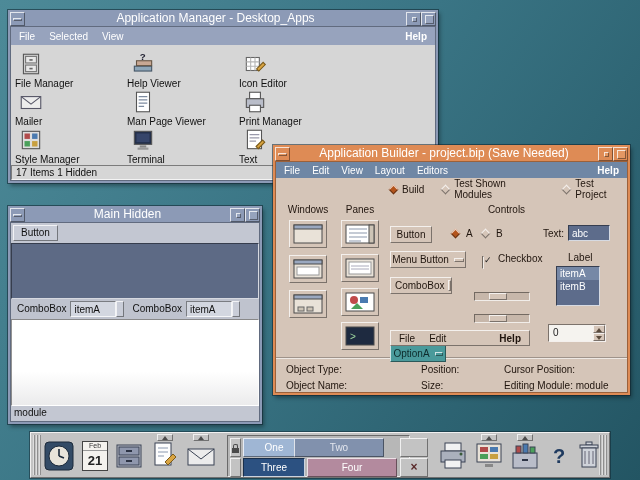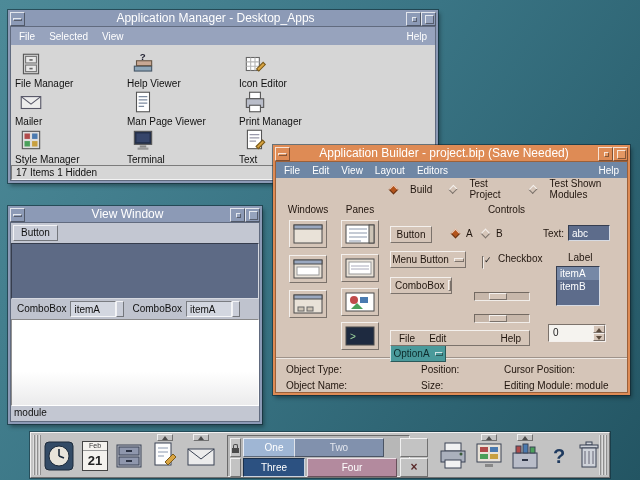--- a/index.html
+++ b/index.html
@@ -28,21 +28,21 @@
   .active   .wbtn > div { background:#e39763; }
   .g-bar { position:absolute; left:2px; right:2px; top:5px; height:3px; }
   .g-sm  { position:absolute; left:5px; top:4px; width:5px; height:5px; }
   .g-lg  { position:absolute; left:3px; top:2px; width:9px; height:9px; }
   .client { flex:1; display:flex; flex-direction:column; overflow:hidden;
     border:1px solid rgba(0,0,0,.3); }
 
   .menubar { display:flex; align-items:center; gap:14px; padding:0 8px;
     color:#fff; font-size:10px; }
   .menu-item { cursor:default; }
-  .menu-help { margin-left:auto; }
+  .menu-help { margin-left:auto;font-weight:bold; }
 
   
   .am-menubar { height:18px; flex:0 0 18px; background:#97a3bd; }
   .am-content { flex:1; position:relative; background:#d6d6d6; }
   .am-item { position:absolute; width:108px; }
   .am-ico { width:26px; height:26px; margin-left:3px; }
   .am-label { font-size:10px; color:#101010; margin-top:1px; white-space:nowrap; }
   .am-status { flex:0 0 15px; background:#d6d6d6; font-size:10px; color:#101010;
     line-height:13px; padding-left:4px; }
 
@@ -59,21 +59,21 @@
   .combo-arrow { width:8px; background:#c9cdd8; }
   .mw-white { flex:1; background:linear-gradient(#ffffff 60%, #ebebec); }
   .mw-status { flex:0 0 15px; background:#c3c7d2; font-size:10px; color:#111;
     line-height:14px; padding-left:3px; }
 
   
   .ab-menubar { height:16px; flex:0 0 16px; background:#6f87a5; gap:12px; }
   .ab-body { flex:1; background:#d5c5b8; display:flex; flex-direction:column; color:#20150e; }
   .ab-modes { flex:0 0 20px; display:flex; align-items:center; gap:18px; padding-left:114px;
     font-size:10px; }
-  .mode { display:flex; align-items:center; gap:13px; }
+  .mode { display:flex; align-items:center; gap:5px; }
   .diamond { width:7px; height:7px; transform:rotate(45deg); background:#d5c5b8; }
   .diamond.sel { background:#b3541c; }
   .ab-palette { flex:0 0 158px; position:relative; }
   .pal-col { position:absolute; top:0; width:48px; text-align:center; }
   .pal-title { font-size:10px; margin:4px 0 5px; }
   .pal-btn { width:38px; height:28px; margin:0 auto 7px; background:#d5c5b8;
     display:flex; align-items:center; justify-content:center; }
   .ab-controls { position:absolute; left:112px; top:0; right:2px; bottom:0; }
   .ctl { position:absolute; font-size:10px; }
   .btnw { background:#d5c5b8; display:flex; align-items:center; justify-content:center;
@@ -240,21 +240,21 @@
         <span>17 Items 1 Hidden</span>
       </div>
     </div>
   </div>
 
   <div class="window inactive" style="left:8px; top:206px; width:254px; height:218px; z-index:1">
     <div class="titlebar">
       <div class="wbtn raised">
           <div class="g-bar raised"></div>
         </div>
-      <div class="wtitle">View Window</div>
+      <div class="wtitle">Main Hidden</div>
       <div class="wbtn raised">
           <div class="g-sm raised"></div>
         </div>
       <div class="wbtn raised">
           <div class="g-lg raised"></div>
         </div>
     </div>
     <div class="client">
       <div class="mw-top">
         <span class="mw-button raised">Button</span>
@@ -303,25 +303,25 @@
       </div>
       <div class="ab-body">
 
         <div class="ab-modes">
           <span class="mode">
             <span class="diamond sel raised"></span>
             <span>Build</span>
           </span>
           <span class="mode">
             <span class="diamond raised"></span>
-            <span>Test Project</span>
+            <span>Test Shown Modules</span>
           </span>
           <span class="mode">
             <span class="diamond raised"></span>
-            <span>Test Shown Modules</span>
+            <span>Test Project</span>
           </span>
         </div>
 
         <div class="ab-palette">
 
           <div class="pal-col" style="left:8px">
             <div class="pal-title">Windows</div>
             <div class="pal-btn raised">
               <svg width="30" height="20" viewBox="0 0 30 20">
                   <rect x="1" y="1" width="28" height="18" fill="#e9e2d8" stroke="#4a4a4a"></rect>

